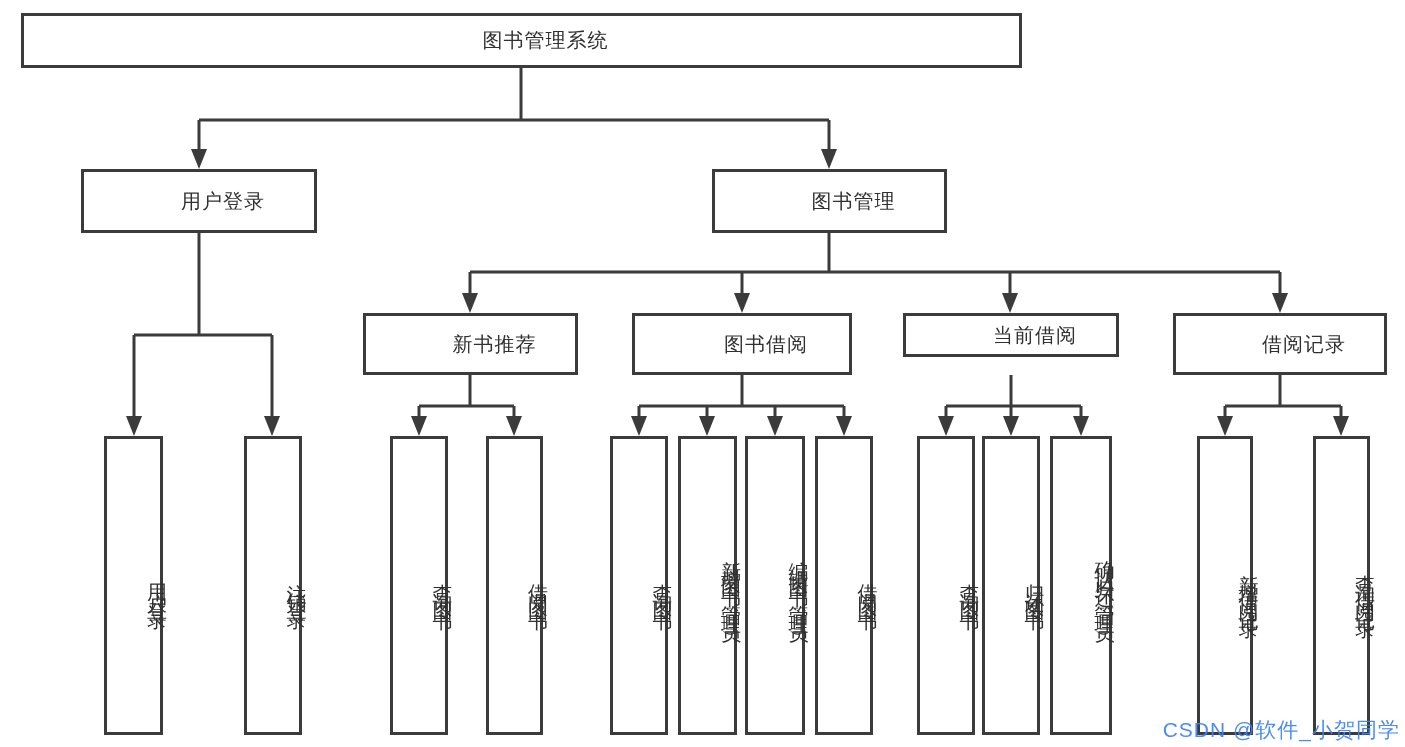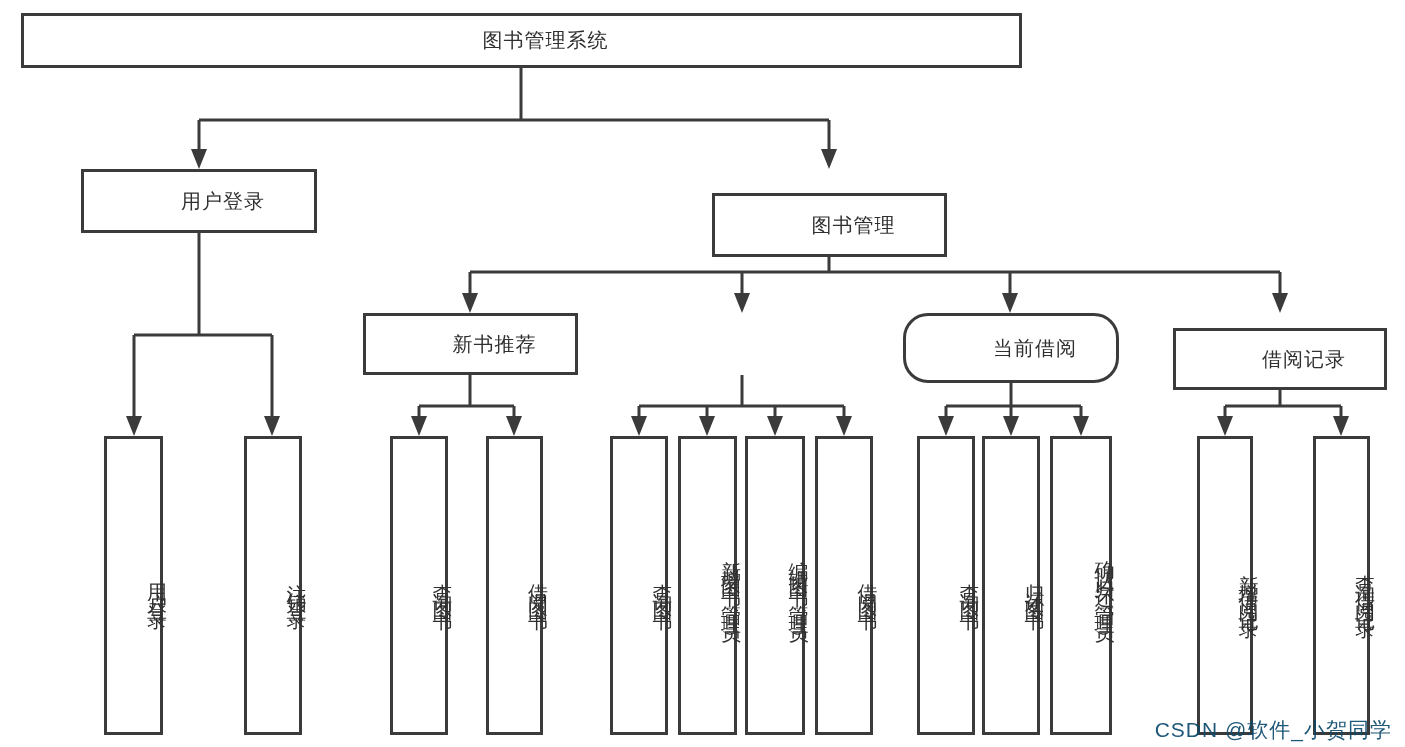--- a/index.html
+++ b/index.html
@@ -37,25 +37,25 @@
   .v-text {
     writing-mode: vertical-rl;
     text-orientation: mixed;
     font-size: 20px;
     letter-spacing: 9px;
     line-height: 1.0;
     color: #303030;
   }
   .watermark {
     position: absolute;
-    right: 13px;
+    right: 5px;
     bottom: 3px;
     font-size: 21px;
     letter-spacing: 1px;
-    color: #0c4a6e;
+    color: #3b82f6;
     opacity: 0.92;
     white-space: nowrap;
     z-index: 5;
   }
 </style>
 </head>
 <body>
 
 <div class="canvas">
 
@@ -88,25 +88,26 @@
       <polygon points="1003,416 1019,416 1011,436"></polygon>
       <polygon points="1073,416 1089,416 1081,436"></polygon>
       <polygon points="1217,416 1233,416 1225,436"></polygon>
       <polygon points="1333,416 1349,416 1341,436"></polygon>
     </g>
   </svg>
 
   <div class="node h-box" style="left:21px; top:13px; width:1001px; height:55px;">图书管理系统</div>
 
   <div class="node h-box" style="left:81px; top:169px; width:236px; height:64px;">用户登录</div>
-  <div class="node h-box" style="left:712px; top:169px; width:235px; height:64px;margin-top:24px;">图书管理</div>
+  <div class="node h-box" style="left:712px; top:169px; width:235px; height:64px;">图书管理</div>
 
   <div class="node h-box" style="left:363px; top:313px; width:215px; height:62px;text-align:right;">新书推荐</div>
-  <div class="node h-box" style="left:903px; top:313px; width:216px; height:70px;border-radius:25px;">当前借阅</div>
-  <div class="node h-box" style="left:1173px; top:313px; width:214px; height:62px;margin-top:15px;">借阅记录</div>
+  <div class="node h-box" style="left:632px; top:313px; width:220px; height:62px;">图书借阅</div>
+  <div class="node h-box" style="left:903px; top:313px; width:216px; height:44px;">当前借阅</div>
+  <div class="node h-box" style="left:1173px; top:313px; width:214px; height:62px;">借阅记录</div>
 
   <div class="node leaf" style="left:104px; width:59px;">
     <span class="v-text">用户登录</span>
   </div>
   <div class="node leaf" style="left:244px; width:58px;">
     <span class="v-text">注销登录</span>
   </div>
 
   <div class="node leaf" style="left:390px; width:58px;">
     <span class="v-text">查询图书</span>

